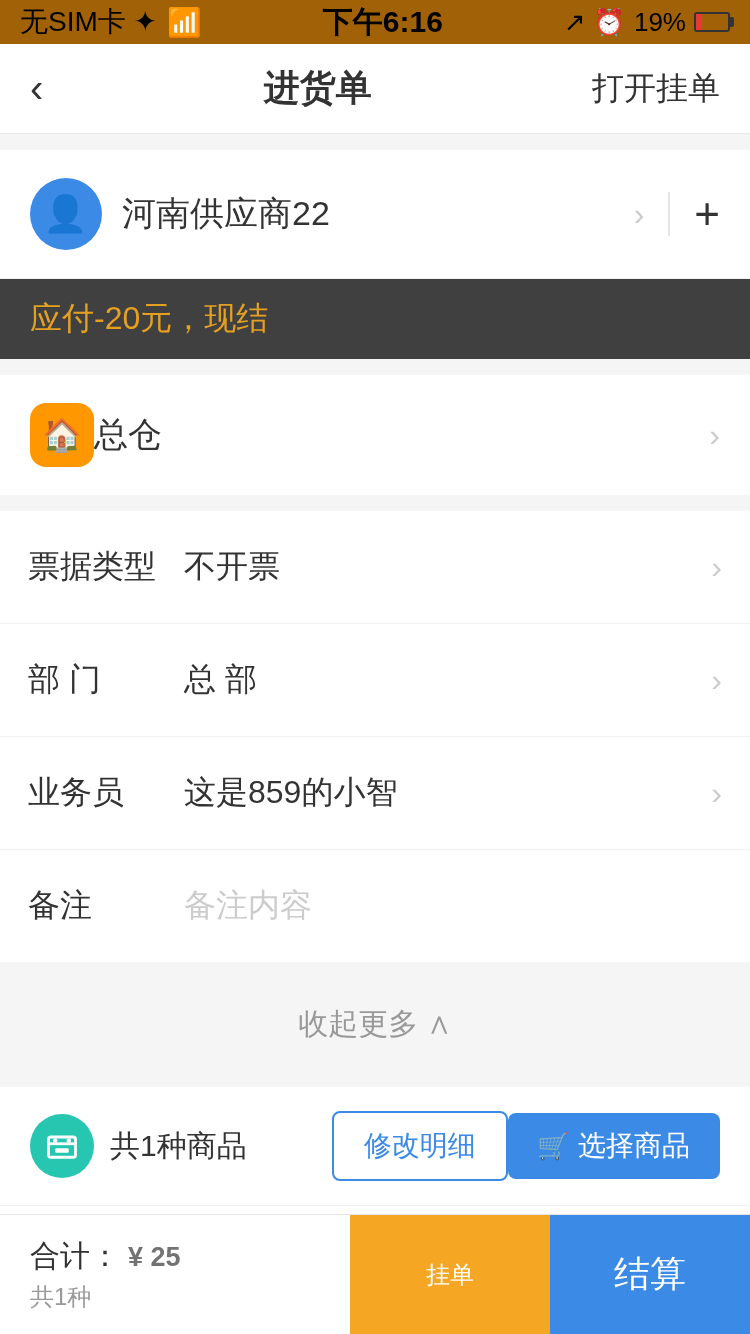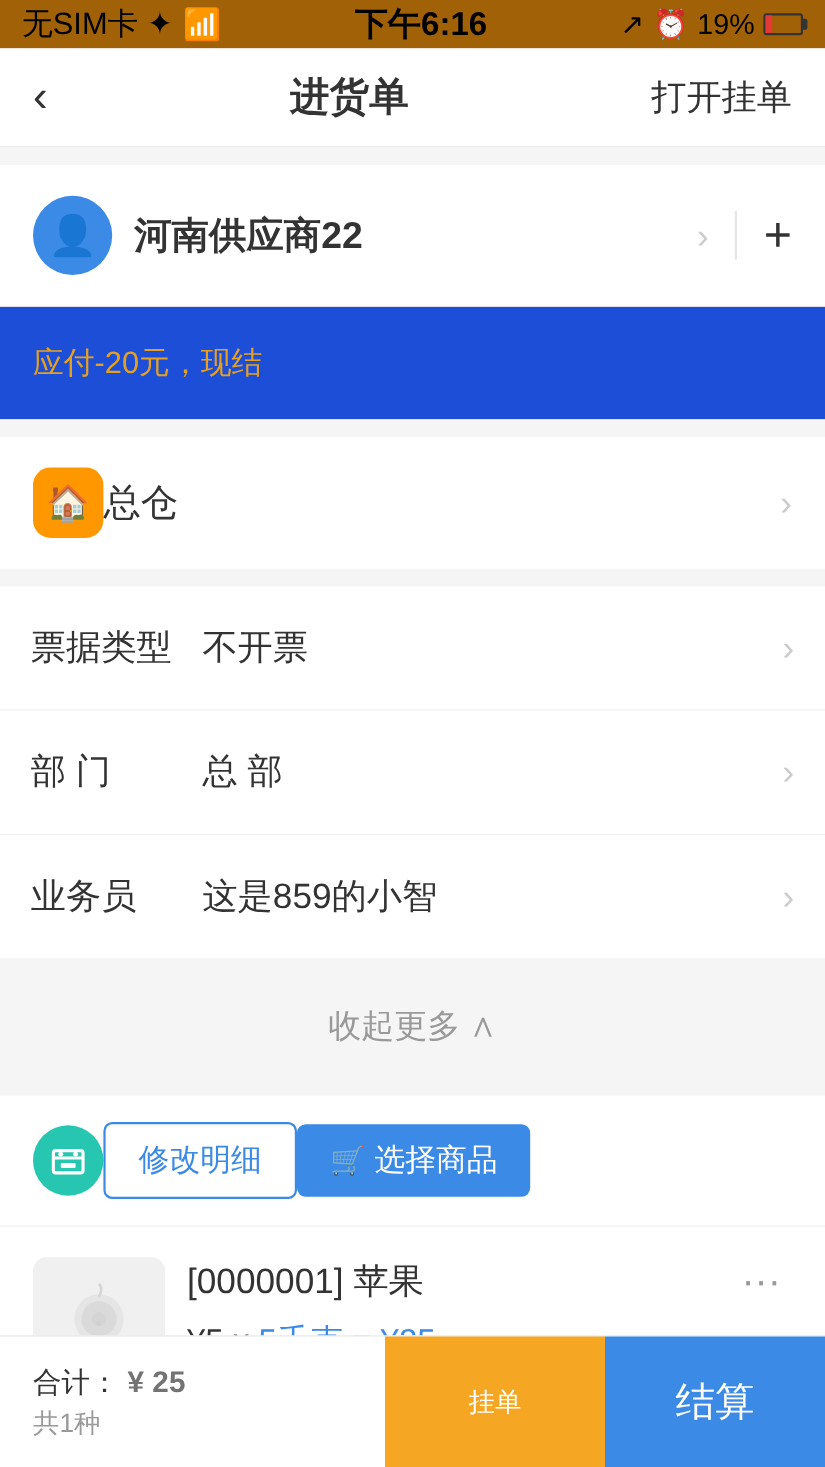--- a/index.html
+++ b/index.html
@@ -77,43 +77,42 @@
       justify-content: center;
       color: white;
       font-size: 36px;
       flex-shrink: 0;
     }
     .supplier-name {
       flex: 1;
       margin-left: 20px;
       font-size: 34px;
       color: #333;
-      font-weight: bold;
     }
     .supplier-chevron {
       color: #ccc;
       font-size: 32px;
     }
     .supplier-divider {
       width: 2px;
       height: 44px;
       background: #e5e5e5;
       margin: 0 24px;
     }
     .supplier-add {
       font-size: 44px;
       color: #333;
       cursor: pointer;
     }
 
     
     .notice-bar {
-      background: #1d4ed8;
-      padding: 32px 30px;
-      font-size: 28px;
+      background: #404040;
+      padding: 18px 30px;
+      font-size: 32px;
       color: #e6a020;
     }
 
     
     .warehouse-row {
       display: flex;
       align-items: center;
       padding: 28px 30px;
     }
     .warehouse-icon {
@@ -284,21 +283,21 @@
       background: #fff;
       display: flex;
       align-items: center;
       border-top: 1px solid #e5e5e5;
     }
     .total-section {
       flex: 1;
       padding: 0 30px;
     }
     .total-label {
-      font-size: 26px;
+      font-size: 30px;
       color: #333;
     }
     .total-amount {
       font-size: 27px;
       color: #737373;
       font-weight: 600;
     }
     .total-count {
       font-size: 24px;
       color: #999;
@@ -388,38 +387,43 @@
   </div>
   <div class="form-row">
     <span class="form-label">部 门</span>
     <span class="form-value">总 部</span>
     <span class="chevron">›</span>
   </div>
   <div class="form-row">
     <span class="form-label">业务员</span>
     <span class="form-value">这是859的小智</span>
     <span class="chevron">›</span>
+  </div>
+  <div class="form-row">
+    <span class="form-label">备注</span>
+    <span class="form-value form-placeholder">备注内容</span>
   </div>
 </div>
 
 <div class="collapse-bar">
   <span>收起更多 ∧</span>
 </div>
 
 <div class="product-section">
   <div class="product-header">
     <div class="product-header-icon">
       <svg viewBox="0 0 32 32" fill="white" width="36" height="36">
         <rect x="4" y="8" width="24" height="18" rx="2" fill="none" stroke="white" stroke-width="2.5"></rect>
         <path d="M4 14h24" stroke="white" stroke-width="2.5"></path>
         <circle cx="10" cy="11" r="2" fill="white"></circle>
         <circle cx="22" cy="11" r="2" fill="white"></circle>
         <rect x="10" y="18" width="12" height="4" rx="1" fill="white"></rect>
       </svg>
     </div>
+    <span class="product-count">共1种商品</span>
     <button class="btn-outline">修改明细</button>
     <button class="btn-primary">
       <span style="font-size:26px;">🛒</span>
       <span>选择商品</span>
     </button>
   </div>
 
   <div class="product-item">
     <div class="product-thumb">
       <svg viewBox="0 0 100 100" xmlns="http://www.w3.org/2000/svg">

